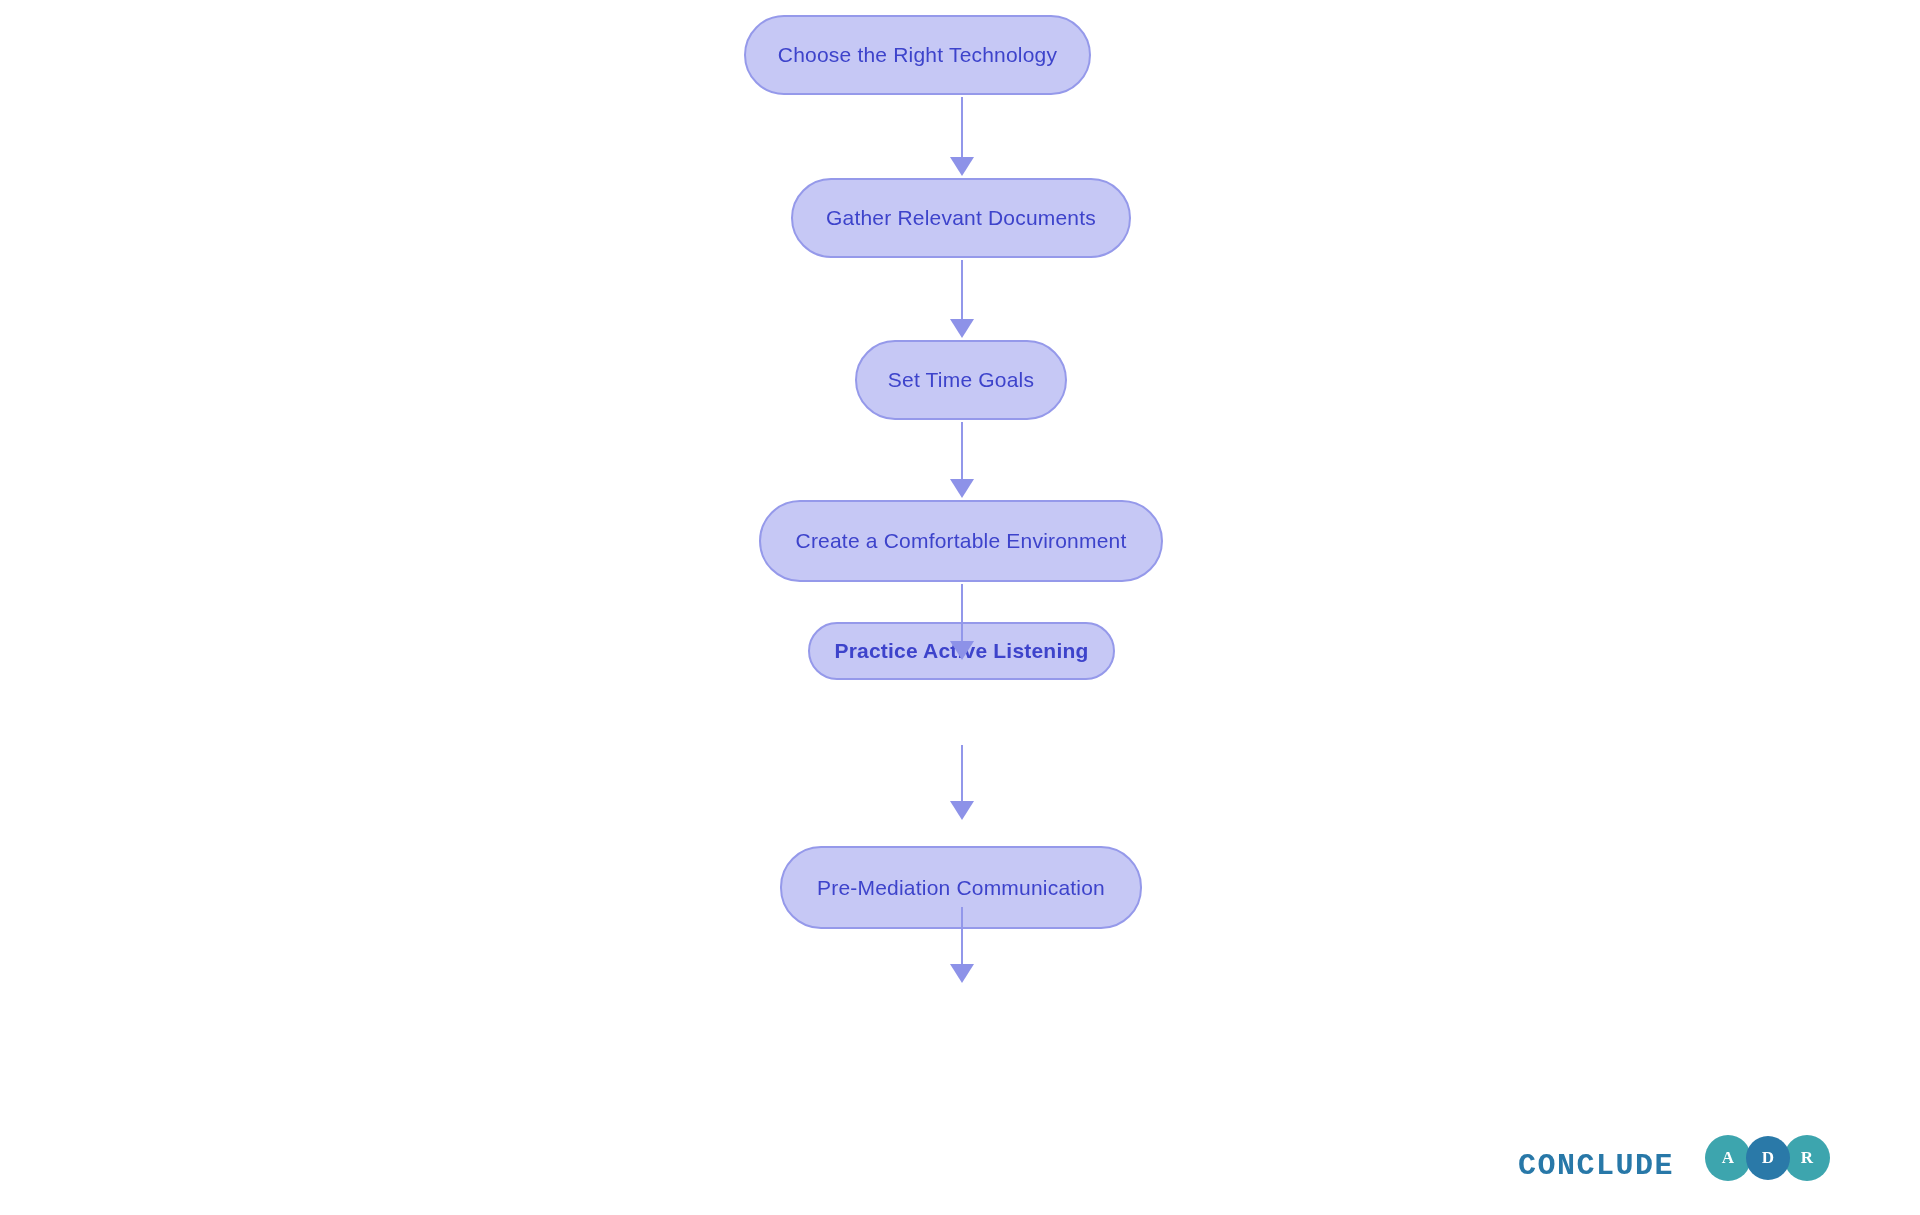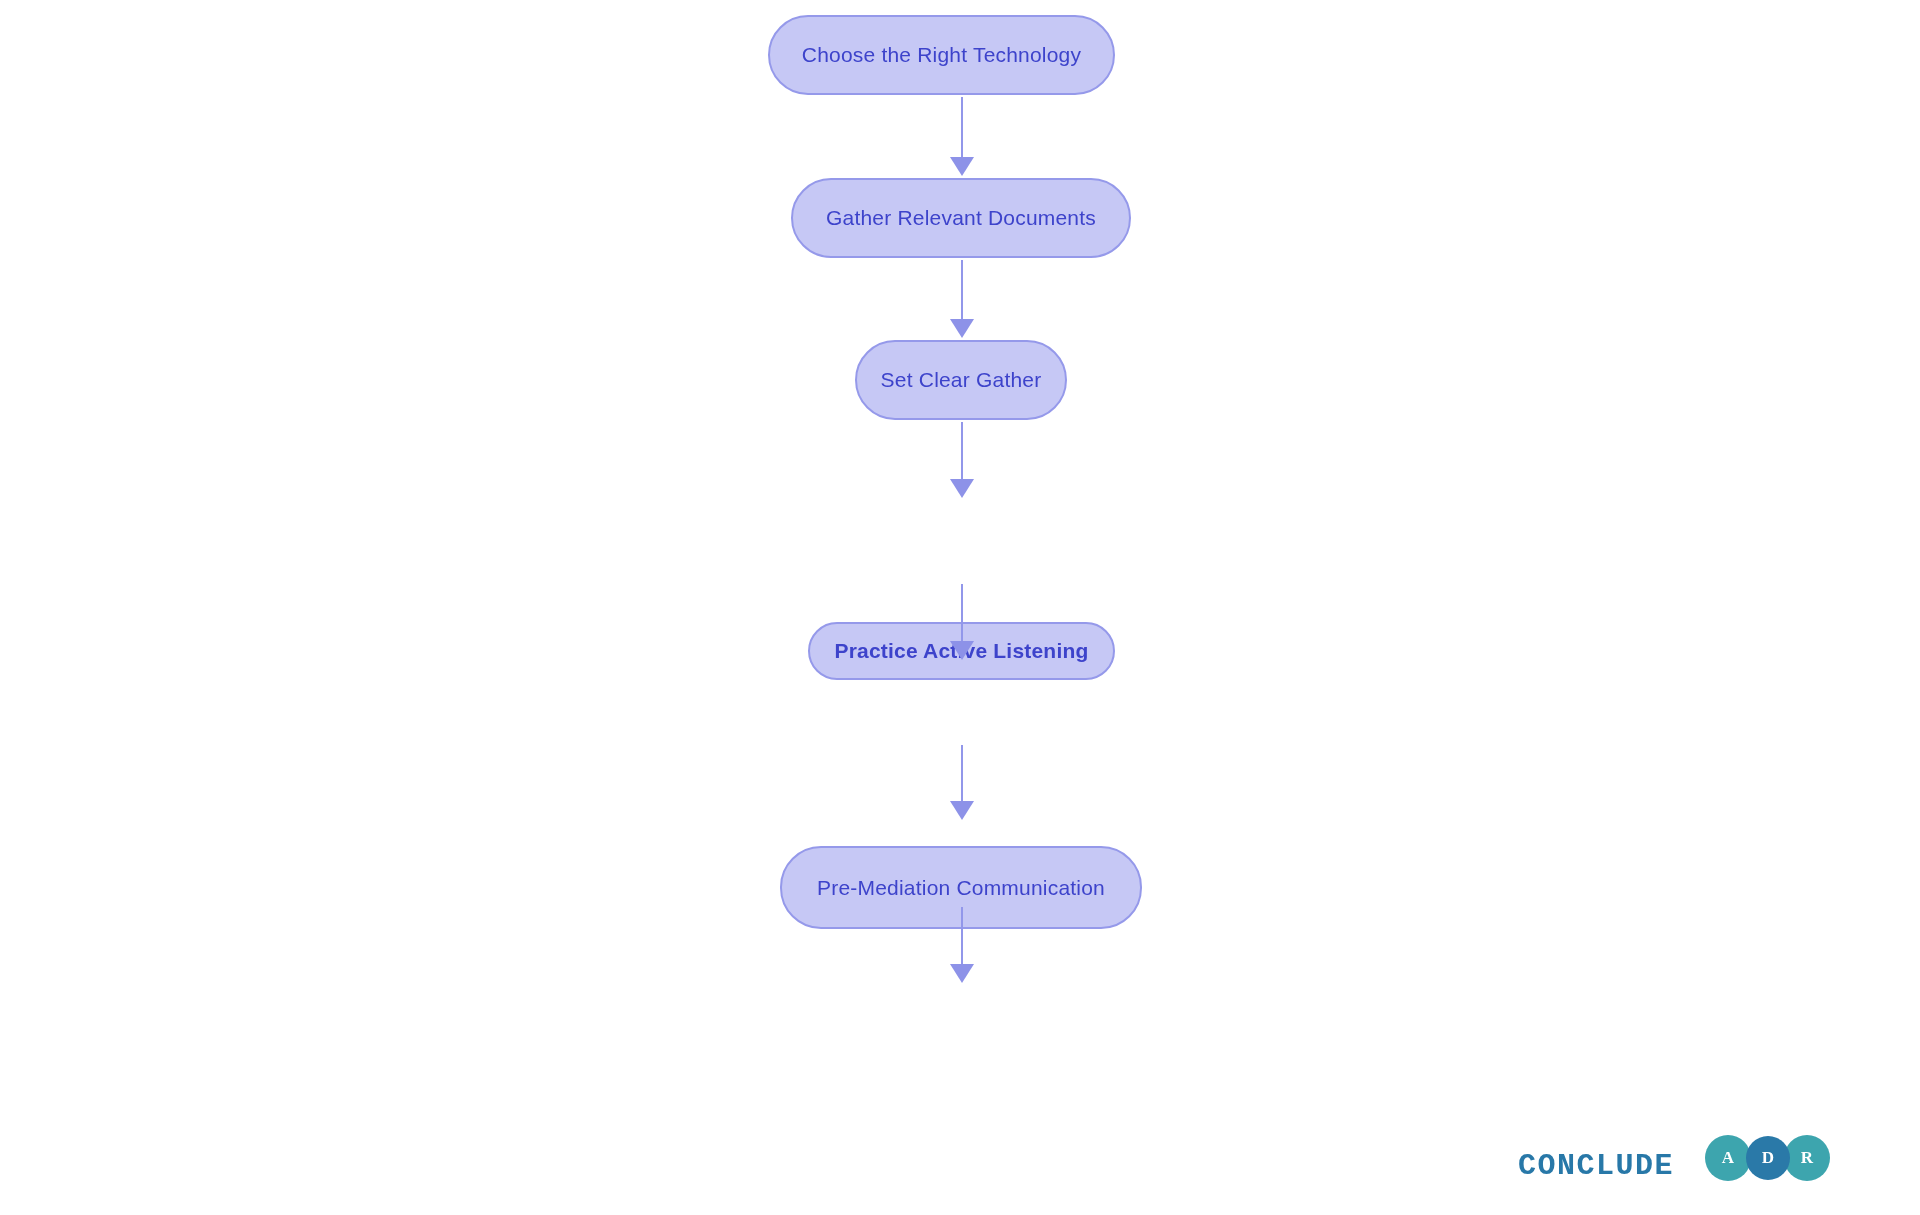--- a/index.html
+++ b/index.html
@@ -82,26 +82,27 @@
   }
   .badge-a { left: 195px; top: 7px;  width: 46px; height: 46px; background: #3da5ae; z-index: 1; }
   .badge-d { left: 236px; top: 8px;  width: 44px; height: 44px; background: #2a79a8; z-index: 2; }
   .badge-r { left: 274px; top: 7px;  width: 46px; height: 46px; background: #3da5ae; z-index: 1; }
 </style>
 </head>
 <body>
 
 <div class="canvas">
 
-  <div class="flow-node" style="left:768px; top:15px;  width:347px; height:80px;">Choose the Right Technology</div>
+  <div class="flow-node" style="left:744px; top:15px;  width:347px; height:80px;">Choose the Right Technology</div>
 
   <div class="flow-node" style="left:791px; top:178px; width:340px; height:80px;text-align:center;">Gather Relevant Documents</div>
 
-  <div class="flow-node" style="left:855px; top:340px; width:212px; height:80px;">Set Clear Gather</div>
+  <div class="flow-node" style="left:855px; top:340px; width:212px; height:80px;">Set Time Goals</div>
 
+  <div class="flow-node" style="left:759px; top:500px; width:404px; height:82px;">Create a Comfortable Environment</div>
 
   <div class="flow-node" style="left:808px; top:622px; width:307px; height:58px;font-weight:bold;">Practice Active Listening</div>
 
   <div class="flow-node" style="left:780px; top:822px; width:362px; height:83px;margin-top:24px;">Pre-Mediation Communication</div>
 
 
   <div class="flow-arrow" style="left:950px; top:97px;  height:79px;">
     <div class="arrow-line"></div>
     <div class="arrow-head"></div>
   </div>

